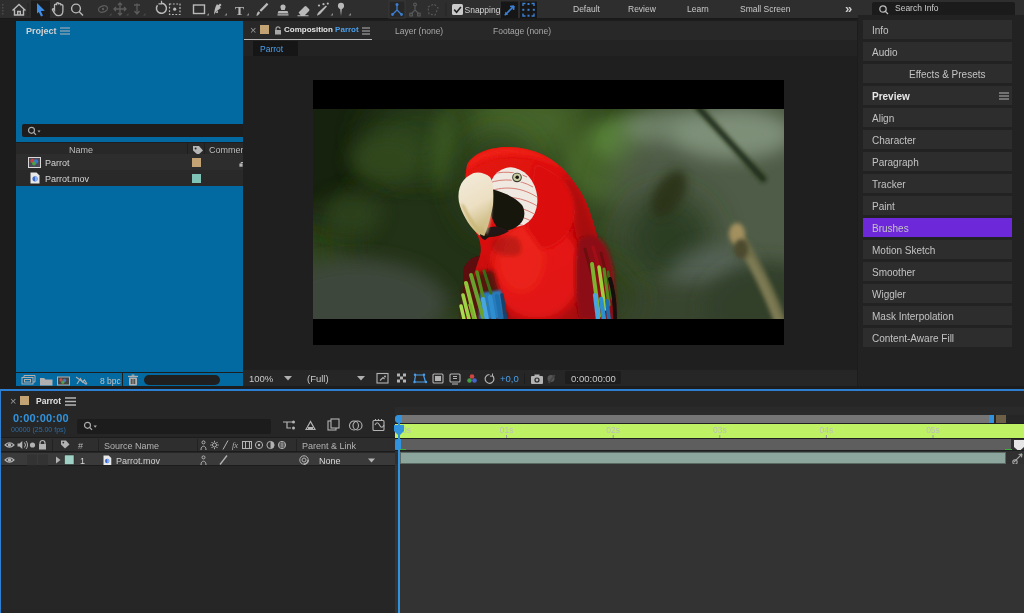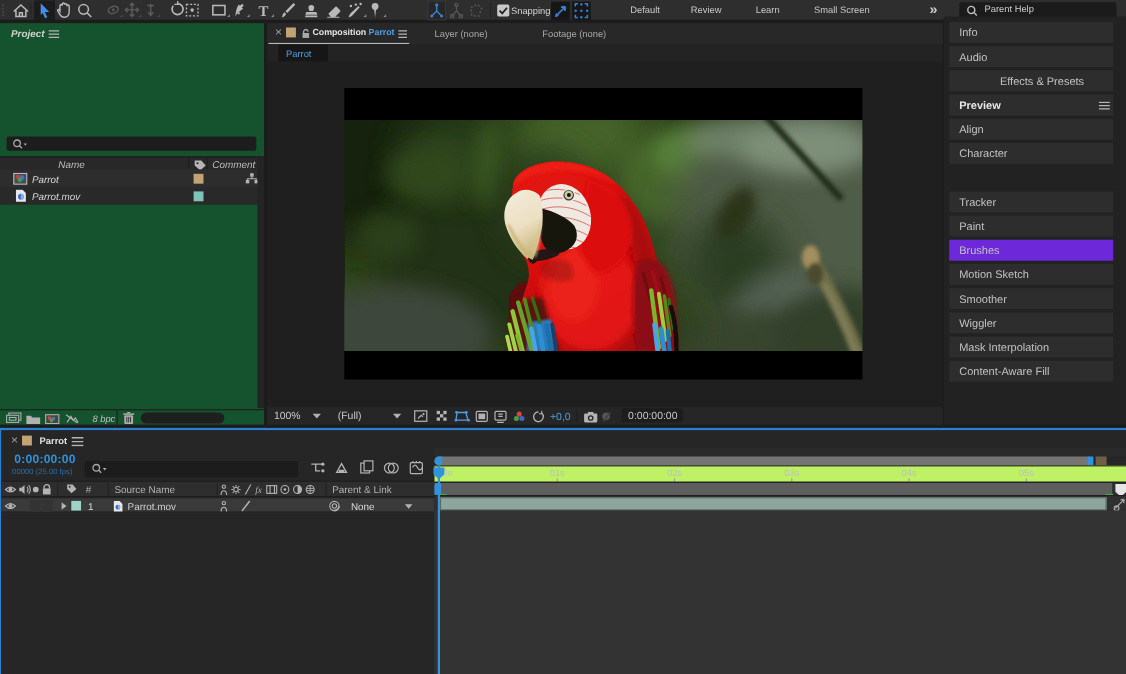--- a/index.html
+++ b/index.html
@@ -143,25 +143,25 @@
     <div class="abs txt" style="left:573px;top:4px;color:#c9c9c9">Default</div>
     <div class="abs txt" style="left:628px;top:4px;color:#c9c9c9">Review</div>
     <div class="abs txt" style="left:687px;top:4px;color:#c9c9c9">Learn</div>
     <div class="abs txt" style="left:740px;top:4px;color:#c9c9c9">Small Screen</div>
     <div class="abs" style="left:845px;top:1px;color:#cfcfcf;font-size:13px;font-weight:bold;letter-spacing:-2px;">»</div>
     <div class="abs" style="left:872px;top:2px;width:143px;height:15px;background:#1b1b1b;border-radius:2px;">
       <svg class="abs" style="left:6px;top:2px" width="12" height="12" viewBox="0 0 12 12">
         <circle cx="5" cy="5" r="3.2" stroke="#bbb" stroke-width="1.3" fill="none"></circle>
           <path d="M7.4 7.4 L10 10" stroke="#bbb" stroke-width="1.3"></path>
       </svg>
-      <div class="abs txt" style="left:23px;top:1px;color:#cccccc">Parent Help</div>
+      <div class="abs txt" style="left:23px;top:1px;color:#cccccc">Search Info</div>
     </div>
   </div>
 
-  <div class="abs" id="project" style="left:0;top:21px;width:240px;height:365px;background:#14532d;font-style:italic;">
+  <div class="abs" id="project" style="left:16px;top:21px;width:240px;height:365px;background:#0369a1;">
     <div class="abs" style="left:10px;top:4.5px;font-size:9px;font-weight:bold;color:#d2d2d2;">Project</div>
     <svg class="abs" style="left:44px;top:6px" width="10" height="8">
         <g stroke="#b5b5b5" stroke-width="1.2">
           <path d="M0 1 h10 M0 4 h10 M0 7 h10"></path>
         </g>
       </svg>
 
     <div class="abs" style="left:6px;top:103px;width:227px;height:13px;background:#1d1d1d;border-radius:2px;">
       <svg class="abs" style="left:5px;top:1.5px" width="14" height="11" viewBox="0 0 14 11">
         <circle cx="4.5" cy="4.3" r="3" stroke="#aaa" stroke-width="1.2" fill="none"></circle>
@@ -500,20 +500,23 @@
             <path d="M0 1 h10 M0 4 h10 M0 7 h10"></path>
           </g>
         </svg>
       </div>
     <div class="abs" style="left:5px;top:93px;width:149px;height:19px;background:#2d2d2d;">
         <div class="abs" style="left:9px;top:4.5px;font-size:10px;color:#c3c3c3;">Align</div>
       </div>
     <div class="abs" style="left:5px;top:115px;width:149px;height:19px;background:#2d2d2d;">
         <div class="abs" style="left:9px;top:4.5px;font-size:10px;color:#c3c3c3;">Character</div>
       </div>
+    <div class="abs" style="left:5px;top:137px;width:149px;height:19px;background:#2d2d2d;">
+        <div class="abs" style="left:9px;top:4.5px;font-size:10px;color:#c3c3c3;">Paragraph</div>
+      </div>
     <div class="abs" style="left:5px;top:159px;width:149px;height:19px;background:#2d2d2d;">
         <div class="abs" style="left:9px;top:4.5px;font-size:10px;color:#c3c3c3;">Tracker</div>
       </div>
     <div class="abs" style="left:5px;top:181px;width:149px;height:19px;background:#2d2d2d;">
         <div class="abs" style="left:9px;top:4.5px;font-size:10px;color:#c3c3c3;">Paint</div>
       </div>
     <div class="abs" style="left:5px;top:203px;width:149px;height:19px;background:#6d28d9;">
         <div class="abs" style="left:9px;top:4.5px;font-size:10px;color:#c3c3c3;">Brushes</div>
       </div>
     <div class="abs" style="left:5px;top:225px;width:149px;height:19px;background:#2d2d2d;">

